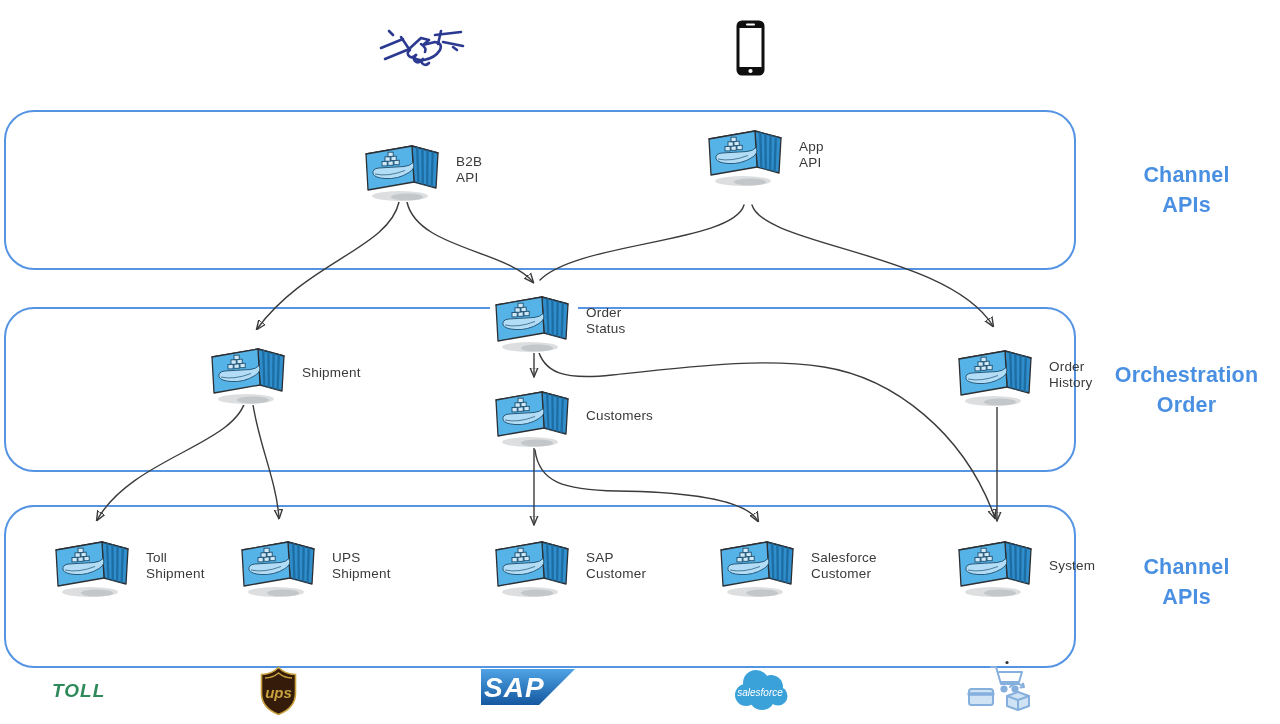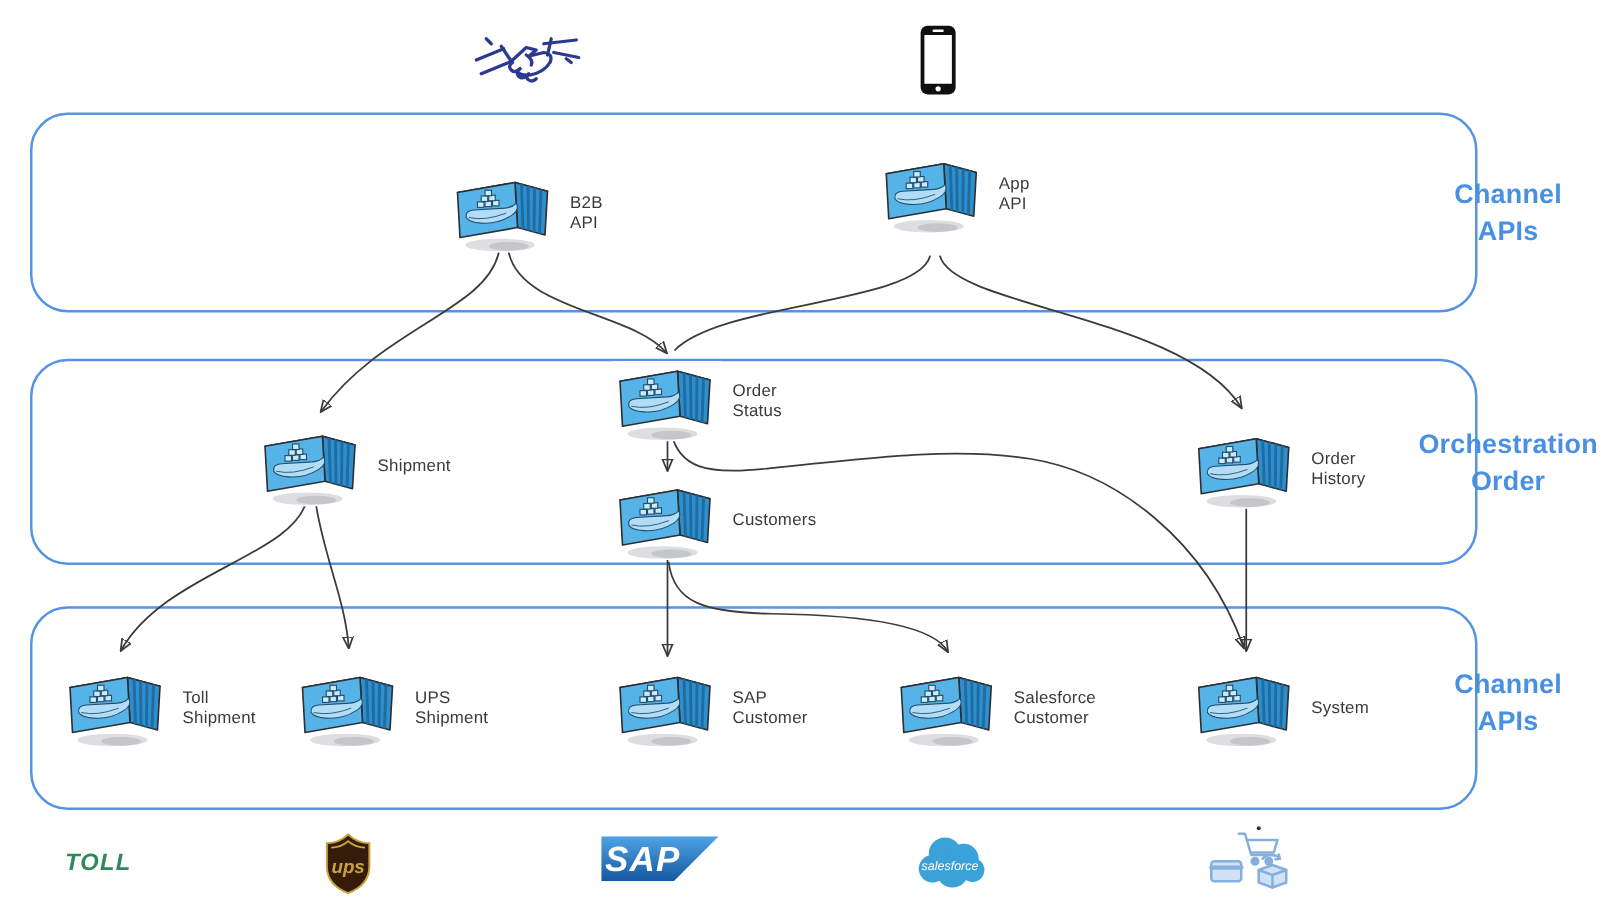--- a/index.html
+++ b/index.html
@@ -1,18 +1,18 @@
 <!DOCTYPE html>
 <html><head>
 <meta charset="utf-8">
 <style>
   html,body{margin:0;padding:0;background:#ffffff;}
   #canvas{position:relative;width:1280px;height:724px;background:#fff;overflow:hidden;
           font-family:"Liberation Sans","DejaVu Sans",sans-serif;}
-  .band{position:absolute;left:24px;width:1158px;border:2.5px solid #5594e3;border-radius:30px;box-sizing:border-box;}
+  .band{position:absolute;left:4px;width:1072px;border:2.5px solid #5594e3;border-radius:30px;box-sizing:border-box;margin-top:20px;}
   .band-label{position:absolute;left:1093px;width:175px;text-align:center;transform:translateY(-50%);
               color:#4a90e2;font-weight:bold;font-size:21.5px;line-height:30px;white-space:pre-line;letter-spacing:.2px;}
   #edges{position:absolute;left:0;top:0;width:1280px;height:724px;pointer-events:none;}
   #edges path{fill:none;stroke:#3b3b3b;stroke-width:1.4;stroke-linecap:round;}
   #nodes-layer{position:absolute;left:0;top:0;width:1280px;height:724px;}
   .node{position:absolute;width:88px;height:64px;}
   .node>svg{display:block;background:#fff;}
   .node-label{position:absolute;left:96px;top:4px;height:56px;display:flex;align-items:center;
               font-size:13.5px;color:#3a3a3a;line-height:1.18;white-space:pre-line;letter-spacing:.2px;}
   .top-icon{position:absolute;}

